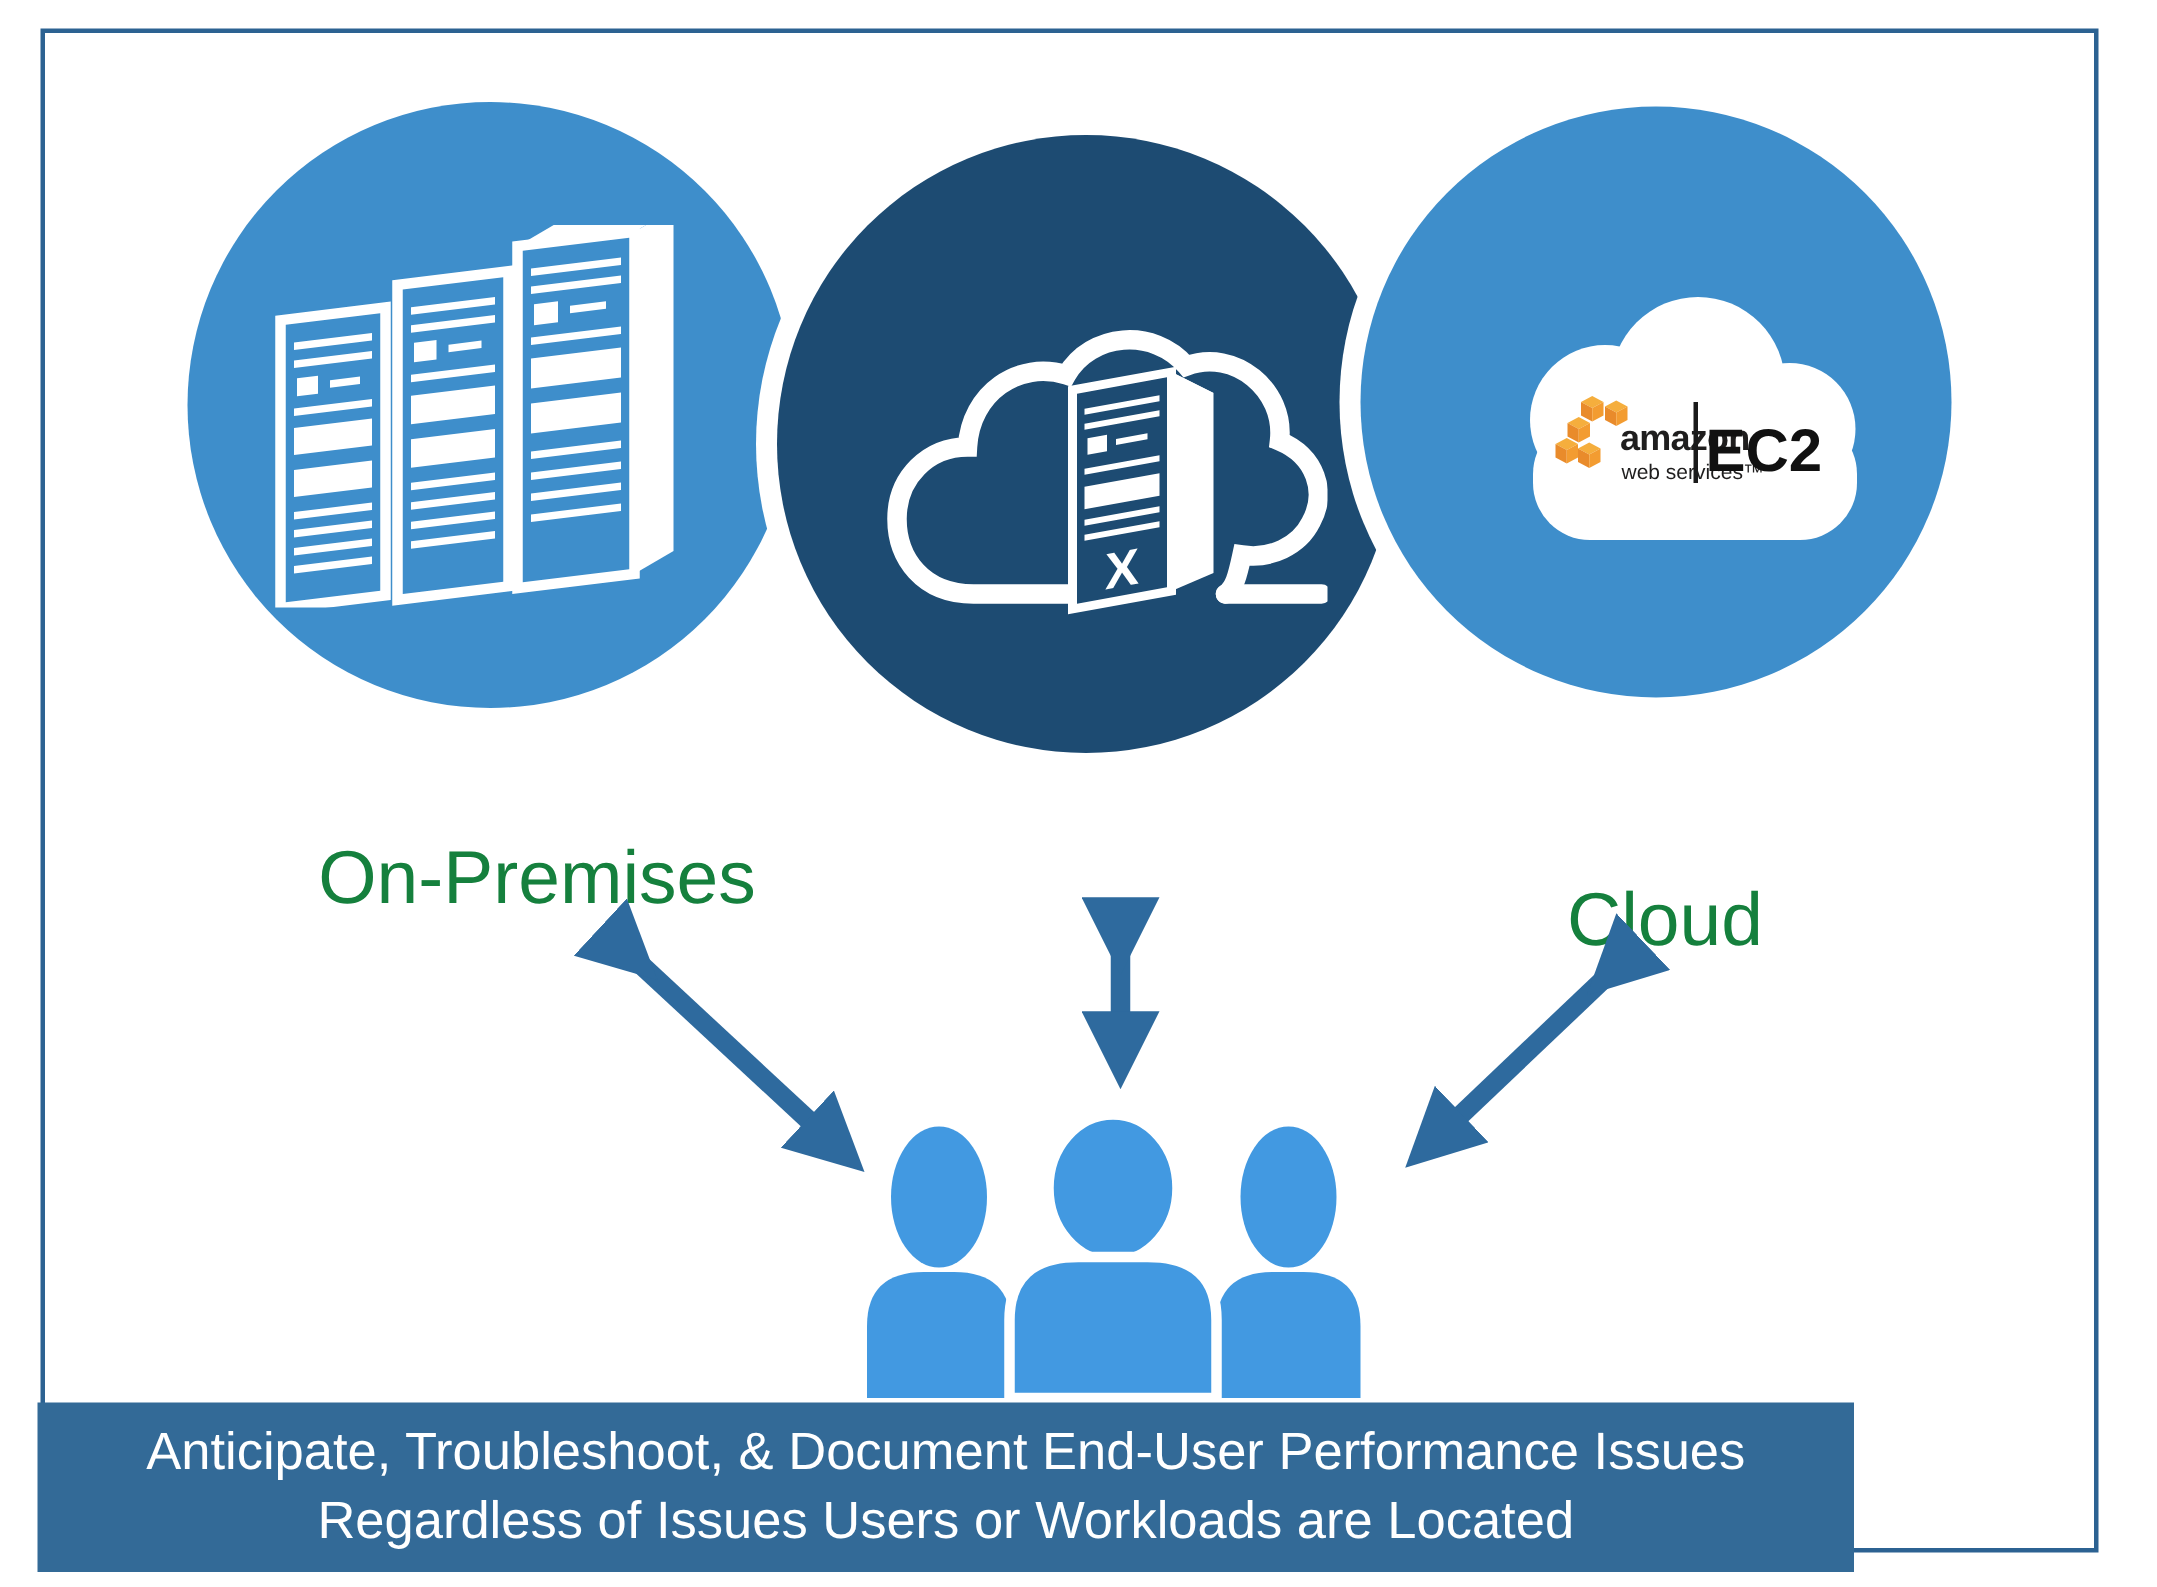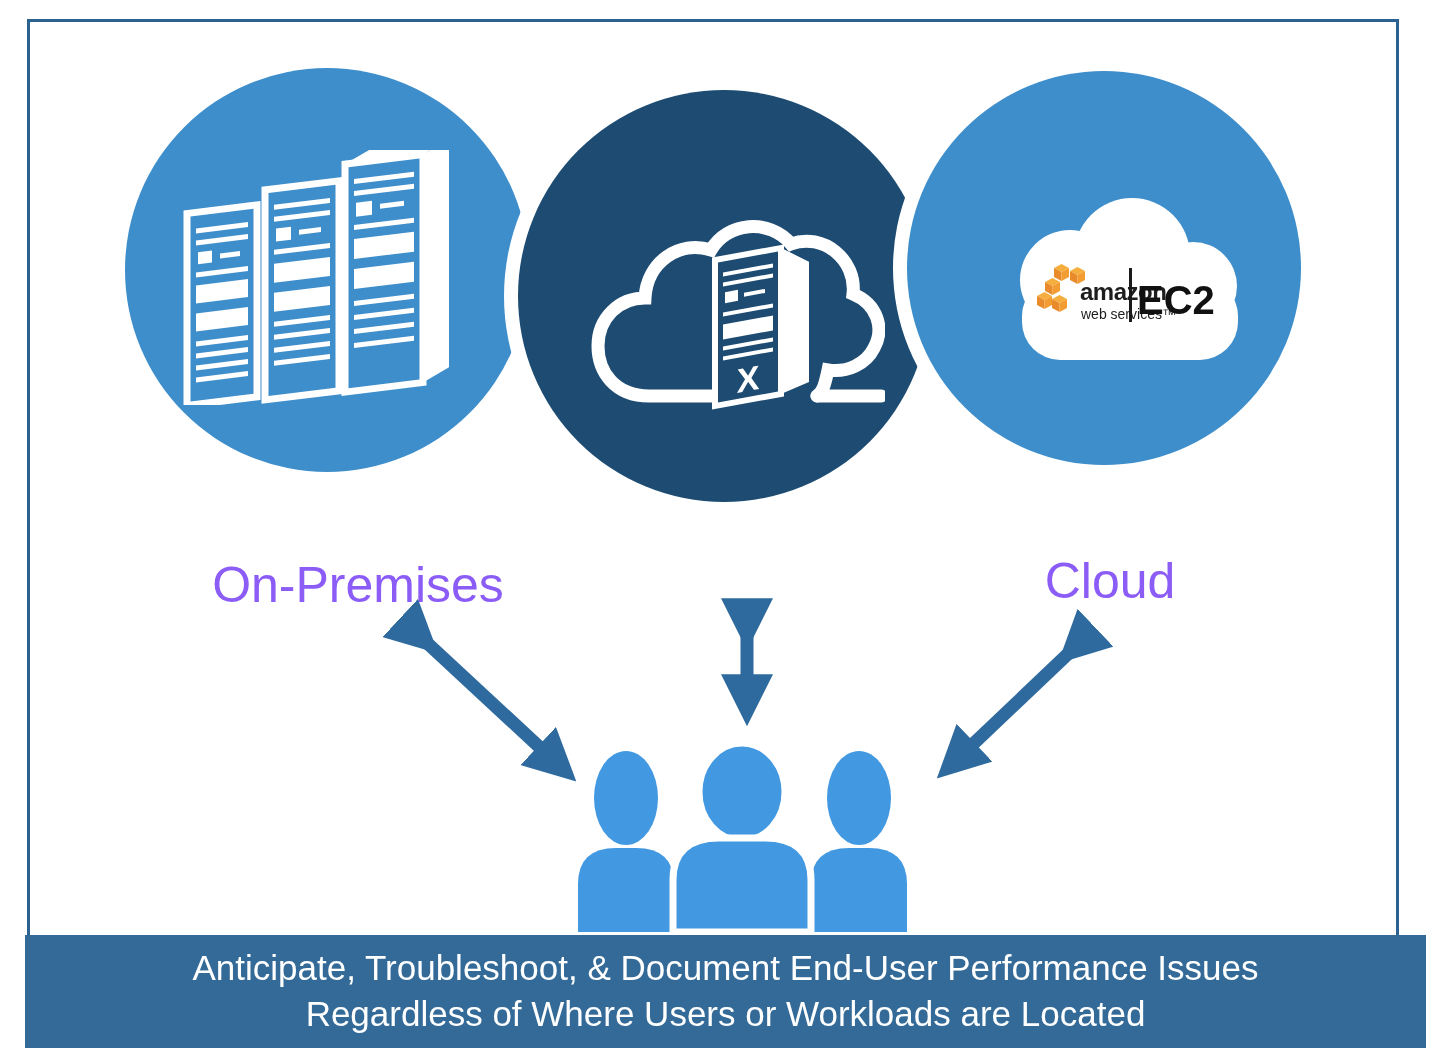--- a/index.html
+++ b/index.html
@@ -5,24 +5,24 @@
   html,body{margin:0;padding:0;background:#ffffff;}
   body{font-family:"Liberation Sans", sans-serif;}
   .canvas{position:relative;width:1438px;height:1058px;background:#ffffff;overflow:hidden;}
   .frame{position:absolute;left:27px;top:19px;width:1372px;height:1016px;
          border:3px solid #2C6292;box-sizing:border-box;z-index:0;}
   .circle{position:absolute;border-radius:50%;}
   .c1{left:125px;top:68px;width:404px;height:404px;background:#3E8ECB;z-index:1;}
   .c2{left:518px;top:90px;width:412px;height:412px;background:#1D4B72;box-shadow:0 0 0 14px #fff;z-index:2;}
   .c3{left:907px;top:71px;width:394px;height:394px;background:#3E8ECB;box-shadow:0 0 0 14px #fff;z-index:3;}
   .icon-svg{position:absolute;z-index:4;}
-  .label{position:absolute;z-index:5;font-size:50px;color:#8b5cf6;white-space:nowrap;
+  .label{position:absolute;z-index:5;font-size:50px;color:#15803d;white-space:nowrap;
          transform:translateX(-50%);letter-spacing:0px;}
   .arrow-layer{position:absolute;left:0;top:0;width:1438px;height:1058px;z-index:6;pointer-events:none;}
-  .banner{position:absolute;left:25px;top:935px;width:1401px;height:113px;background:#336A97;
+  .banner{position:absolute;left:25px;top:935px;width:1211px;height:113px;background:#336A97;
           z-index:10;color:#ffffff;text-align:center;font-size:35px;line-height:46px;padding-top:10px;
           box-sizing:border-box;}
   .banner div{white-space:nowrap;}
   svg text{font-family:"Liberation Sans", sans-serif;}
 </style>
 </head>
 <body>
 
 <div class="canvas">
 
@@ -152,21 +152,21 @@
           <polygon points="15,4 7.5,8 7.5,17 15,13" fill="#F39C31"></polygon>
       </g>
     </g>
     <text x="100" y="112" font-size="24" font-weight="bold" letter-spacing="-0.5" fill="#1F1E1E">amazon</text>
     <text x="101" y="131" font-size="14" fill="#1F1E1E">web services™</text>
     <rect x="149" y="80" width="3" height="54" fill="#1a1a1a"></rect>
     <text x="157" y="126" font-size="40" font-weight="bold" fill="#111">EC2</text>
   </svg>
 
   <div class="label" style="left:358px;top:556px">On-Premises</div>
-  <div class="label" style="left:1110px;top:552px">Cloud</div>
+  <div class="label" style="left:1110px;top:584px">Cloud</div>
 
   <svg class="arrow-layer" viewBox="0 0 1438 1058">
     <defs>
       <marker id="ah" markerWidth="4" markerHeight="4" refX="2.6" refY="2" orient="auto" markerUnits="strokeWidth">
         <path d="M0,0 L4,2 L0,4 Z" fill="#2E6A9E"></path>
       </marker>
     </defs>
     <line x1="425" y1="641" x2="563" y2="769" stroke="#2E6A9E" stroke-width="13" marker-start="url(#ah)" marker-end="url(#ah)"></line>
     <line x1="747" y1="632" x2="747" y2="708" stroke="#2E6A9E" stroke-width="13" marker-start="url(#ah)" marker-end="url(#ah)"></line>
     <line x1="1071" y1="651" x2="950" y2="766" stroke="#2E6A9E" stroke-width="13" marker-start="url(#ah)" marker-end="url(#ah)"></line>
@@ -184,16 +184,16 @@
       </g>
       <g stroke="#fff" stroke-width="7">
         <ellipse cx="172" cy="50" rx="43" ry="49"></ellipse>
         <path d="M103,190 L103,138 Q103,96 149,96 L195,96 Q241,96 241,138 L241,190 Z"></path>
       </g>
     </g>
   </svg>
 
   <div class="banner">
     <div>Anticipate, Troubleshoot, &amp; Document End-User Performance Issues</div>
-    <div>Regardless of Where Users or Workloads are Located</div>
+    <div>Regardless of Issues Users or Workloads are Located</div>
   </div>
 
 </div>
 
 </body></html>

